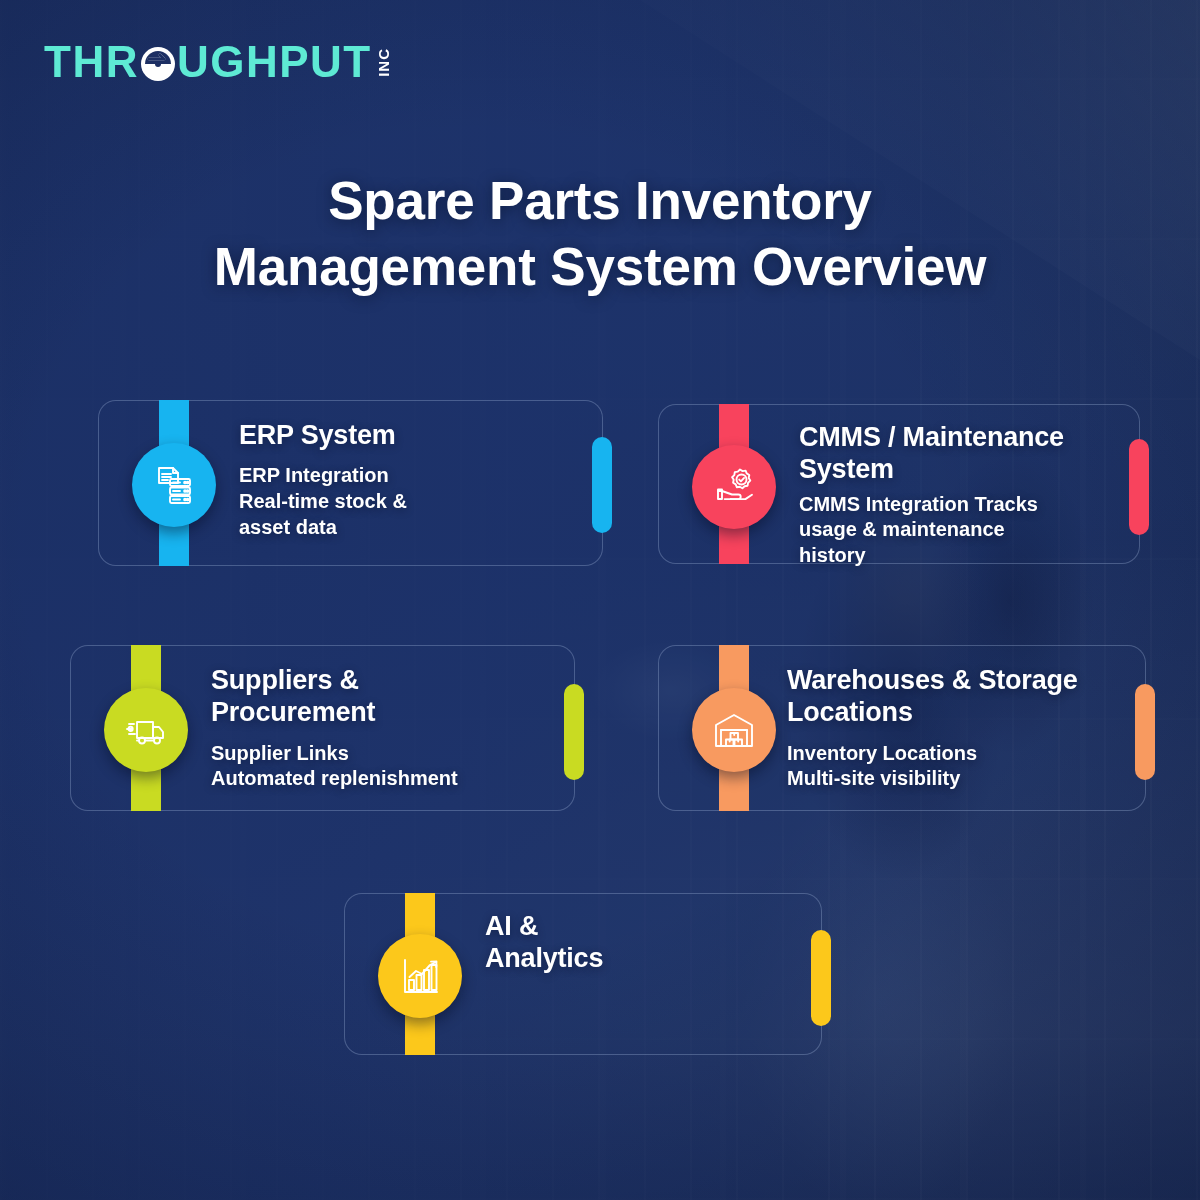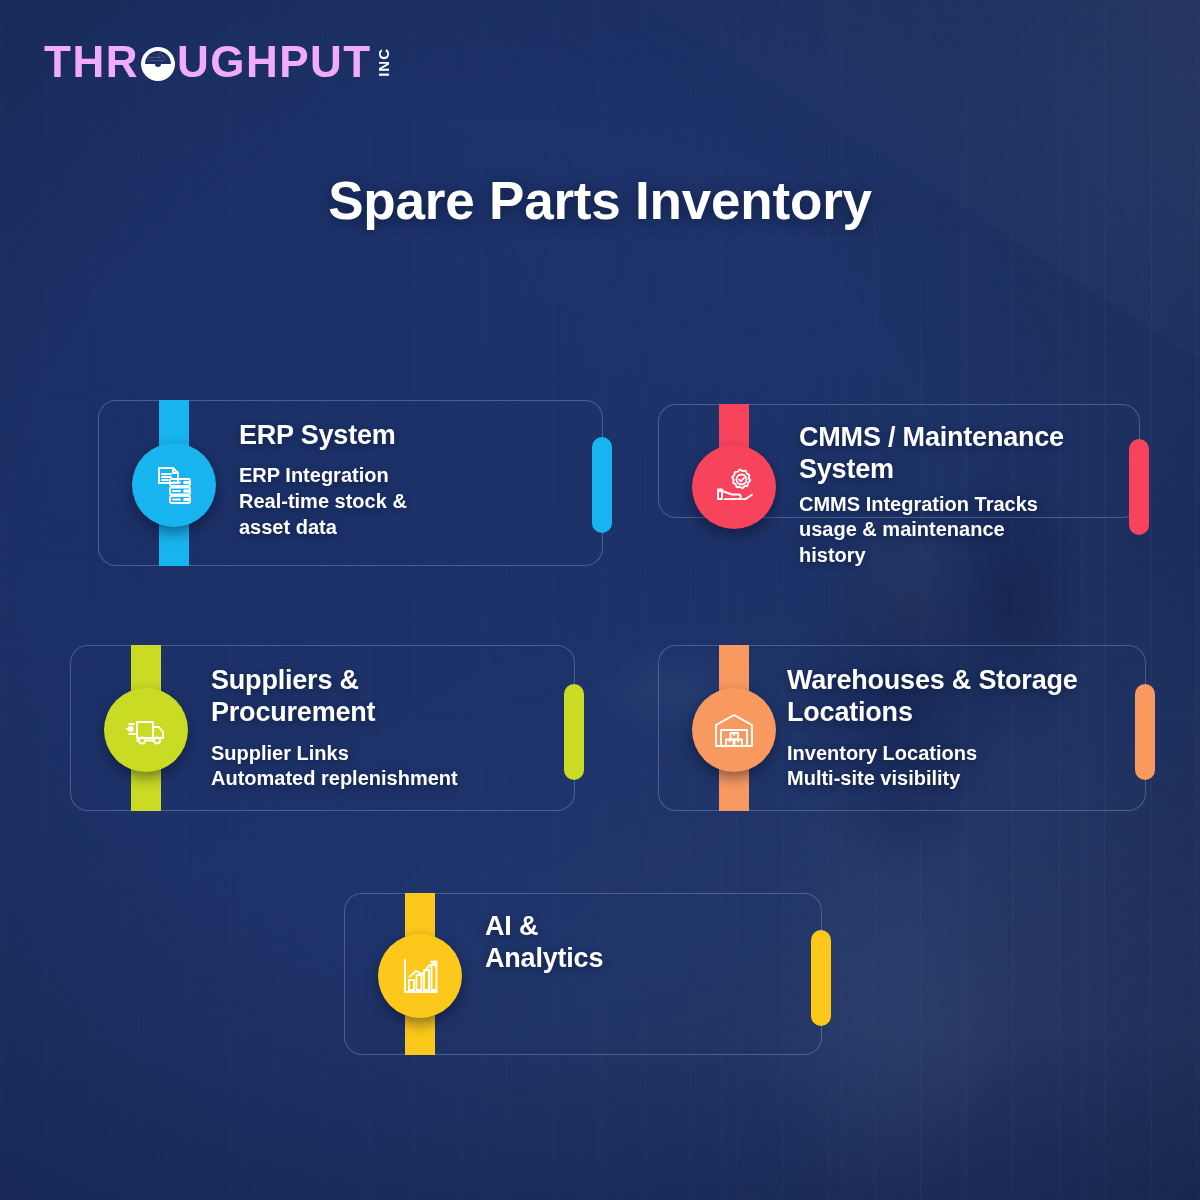--- a/index.html
+++ b/index.html
@@ -81,21 +81,21 @@
 
   
   .logo {
     position: absolute;
     left: 44px; top: 36px;
     display: flex;
     align-items: center;
     height: 52px;
   }
   .logo-word {
-    color: #f0abfc;
+    color: #5eead4;
     font-size: 44px;
     font-weight: bold;
     letter-spacing: 1.5px;
     line-height: 1;
     display: flex;
     align-items: center;
   }
   .logo-mark {
     display: inline-block;
     width: 36px; height: 36px;
@@ -181,21 +181,21 @@
     font-size: 20px;
     font-weight: bold;
     line-height: 1.28;
     margin-top: 12px;
     text-shadow: 0 2px 8px rgba(6,14,38,.45);
     white-space: pre-line;
   }
 
   
   #card-erp        { left: 70px;  top: 400px; width: 505px; height: 166px; margin-left: 28px; }
-  #card-cmms       { left: 658px; top: 404px; width: 482px; height: 114px; padding-left: 24px; }
+  #card-cmms       { left: 658px; top: 404px; width: 482px; height: 160px; padding-left: 24px; }
   #card-suppliers  { left: 70px;  top: 645px; width: 505px; height: 166px; }
   #card-warehouses { left: 658px; top: 645px; width: 488px; height: 166px; }
   #card-ai         { left: 344px; top: 893px; width: 478px; height: 162px; }
 </style>
 </head>
 <body>
 
 <div id="infographic">
 
   <div class="bg-photo"></div>
@@ -215,20 +215,21 @@
           <circle cx="18" cy="18" r="3" fill="#1d2f63"></circle>
         </svg>
       </span>
       <span>UGHPUT</span>
     </span>
     <span class="logo-inc">INC</span>
   </div>
 
   <div class="title">
     <div>Spare Parts Inventory</div>
+    <div>Management System Overview</div>
   </div>
 
   <div class="card" id="card-erp">
     <div class="band" style="left:60px; background:#17B4F0; top:-1px; height:calc(100% + 2px);"></div>
     <div class="icon-circle" style="left:33px; top:42px; background:#17B4F0;">
       <svg viewBox="0 0 48 48" xmlns="http://www.w3.org/2000/svg" fill="none" stroke="#ffffff" stroke-width="1.9" stroke-linecap="round" stroke-linejoin="round">
         <path d="M9 7 h14 l5 5 v10 h-19 z"></path>
         <path d="M23 7 v5 h5"></path>
         <path d="M12 13 h9 M12 16 h9 M12 19 h6"></path>
         <rect x="20" y="18" width="20" height="7" rx="1.4"></rect>

